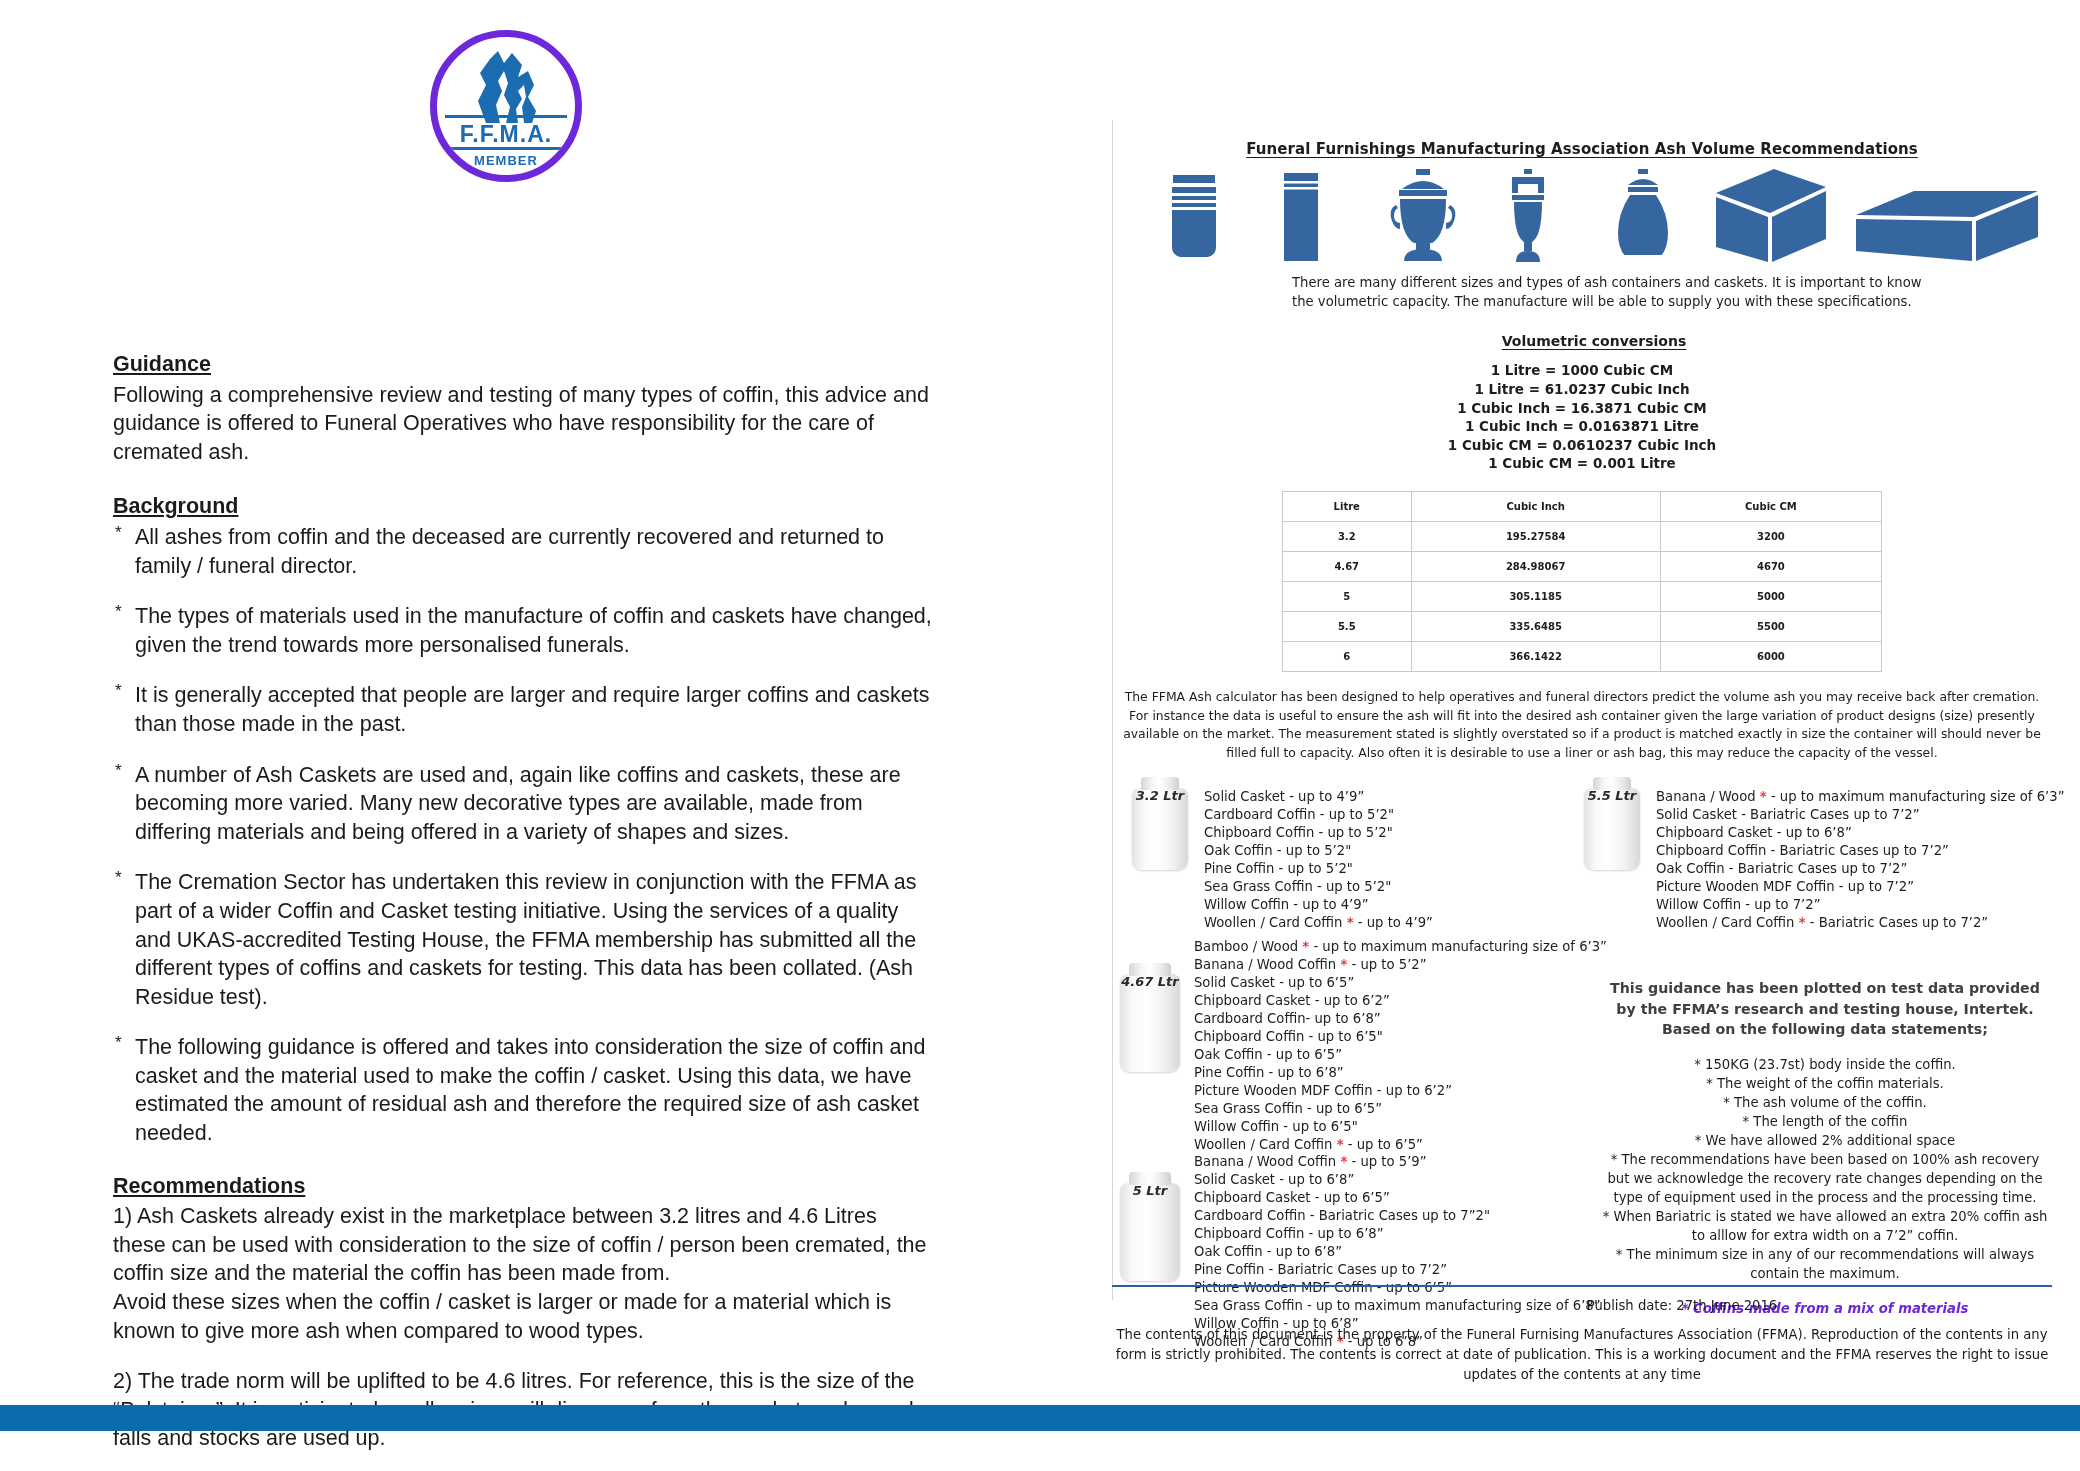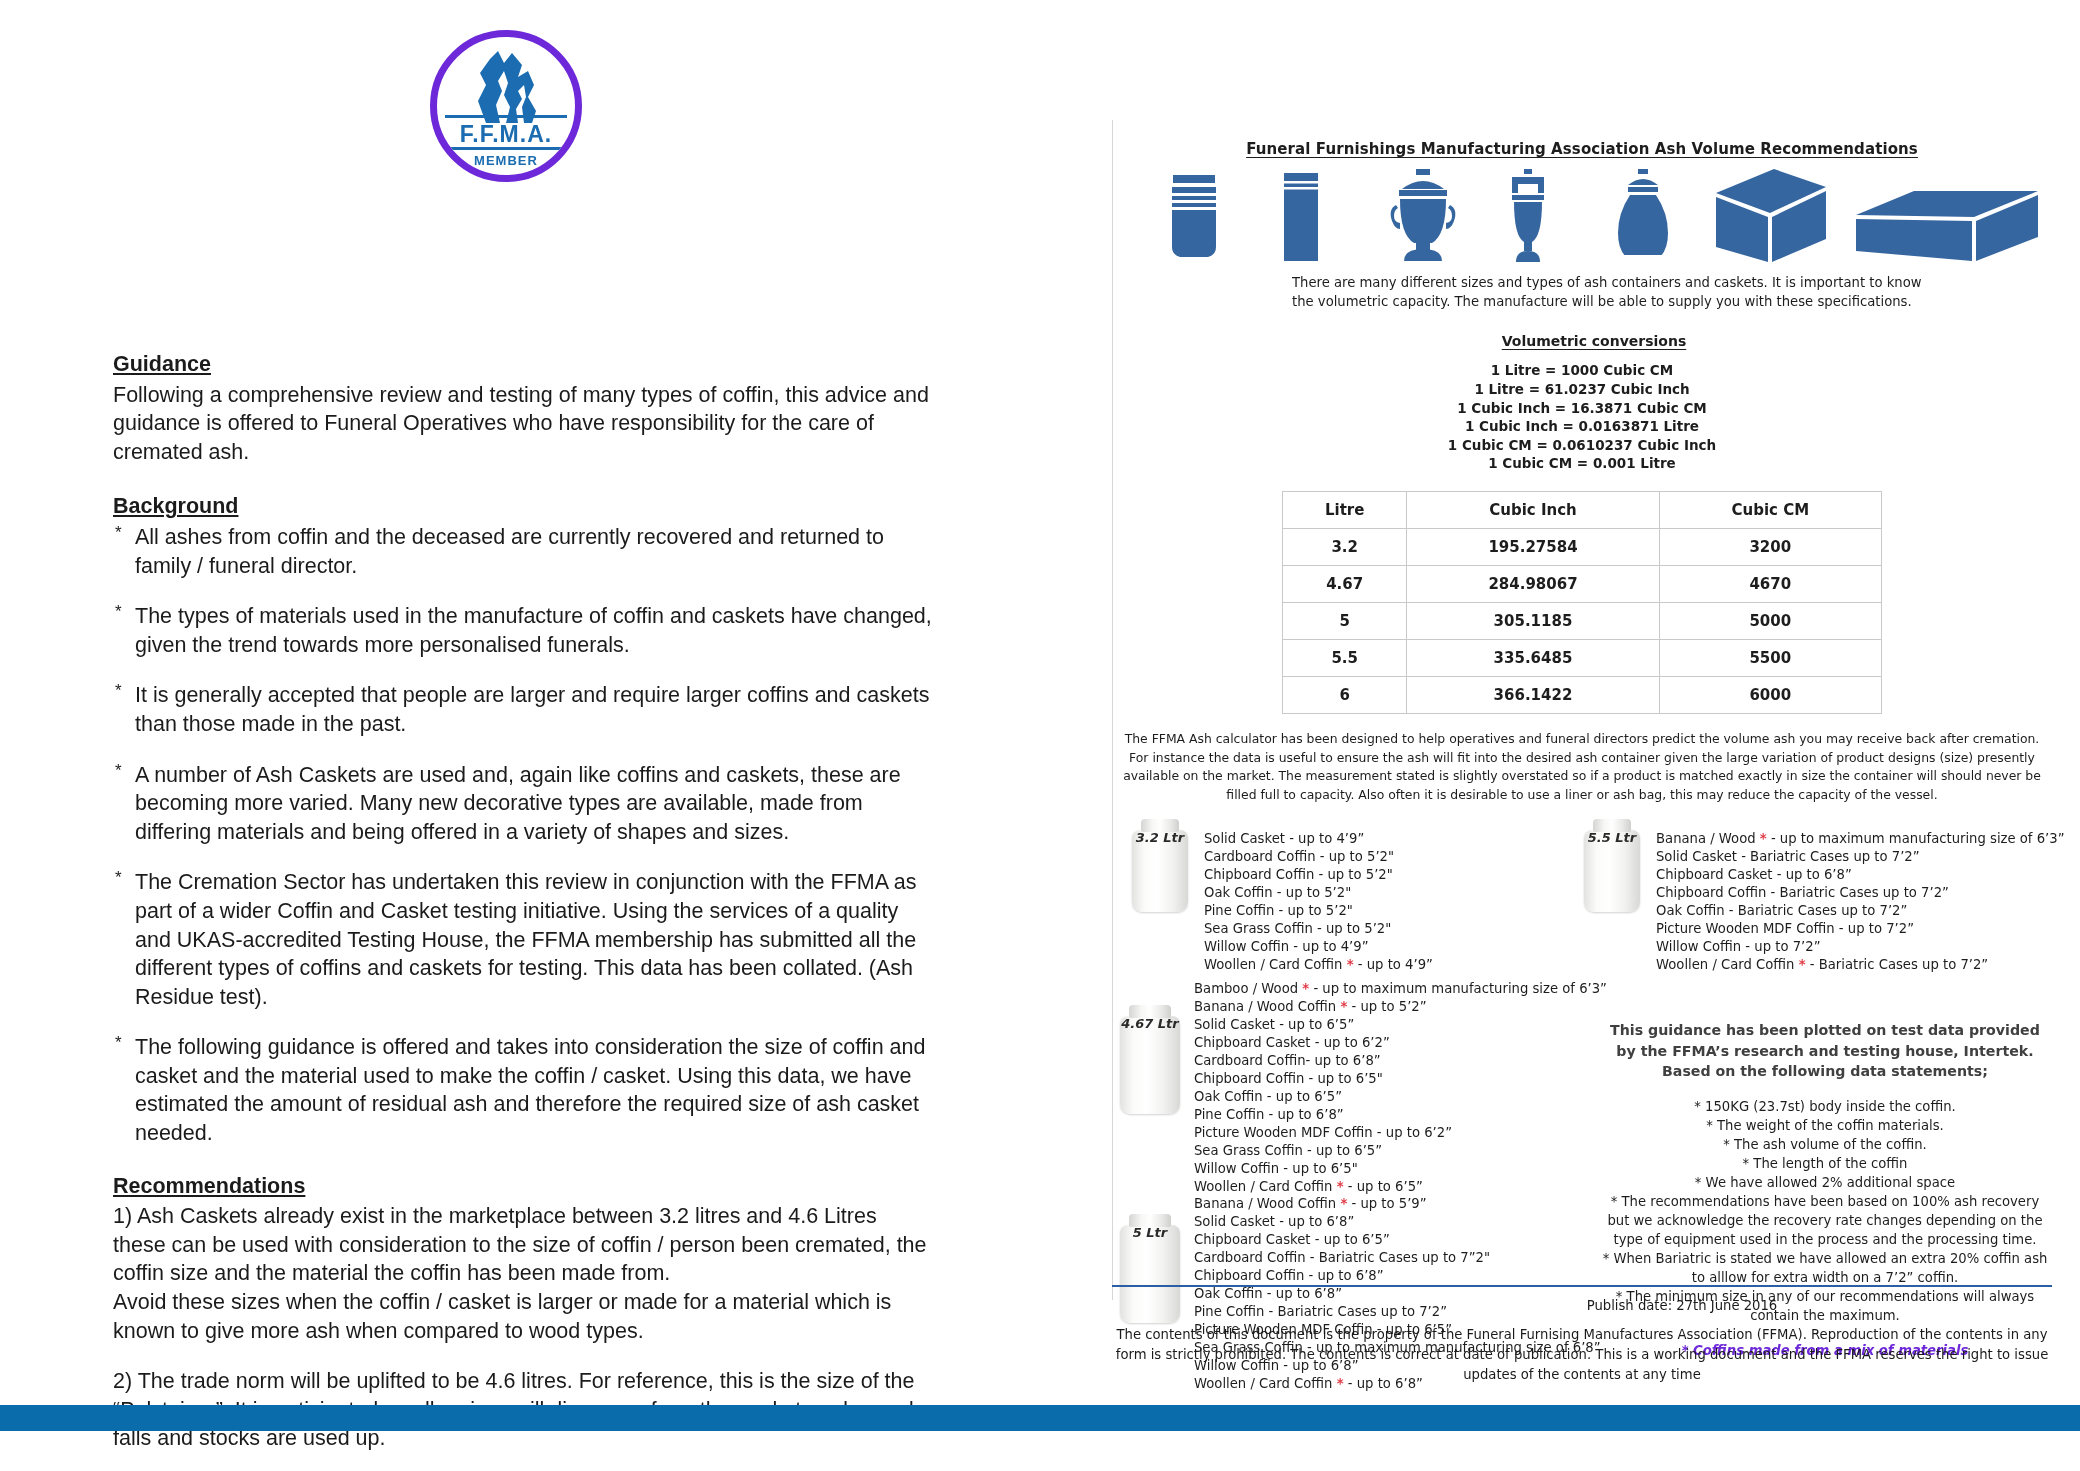--- a/index.html
+++ b/index.html
@@ -81,21 +81,21 @@
     text-align:center; font-size:14px; font-weight:600;
     text-decoration:underline; text-underline-offset:3px; margin-top:22px;padding-left:24px;
   }
   #conv-list {
     text-align:center; font-size:13.5px; line-height:1.38; margin-top:12px; font-weight:600;
   }
 
   
   #conv-table {
     width:600px; margin:18px auto 0 auto; border-collapse:collapse;
-    font-size:15px; font-weight:600;
+    font-size:10px; font-weight:600;
   }
   #conv-table th, #conv-table td {
     border:1px solid #c9c9c9; text-align:center; padding:9px 4px; font-weight:600;
   }
   #conv-table th { font-weight:600; }
 
   #calc-para {
     font-size:12.4px; line-height:1.5; text-align:center;
     margin:16px 8px 0 8px;
   }

